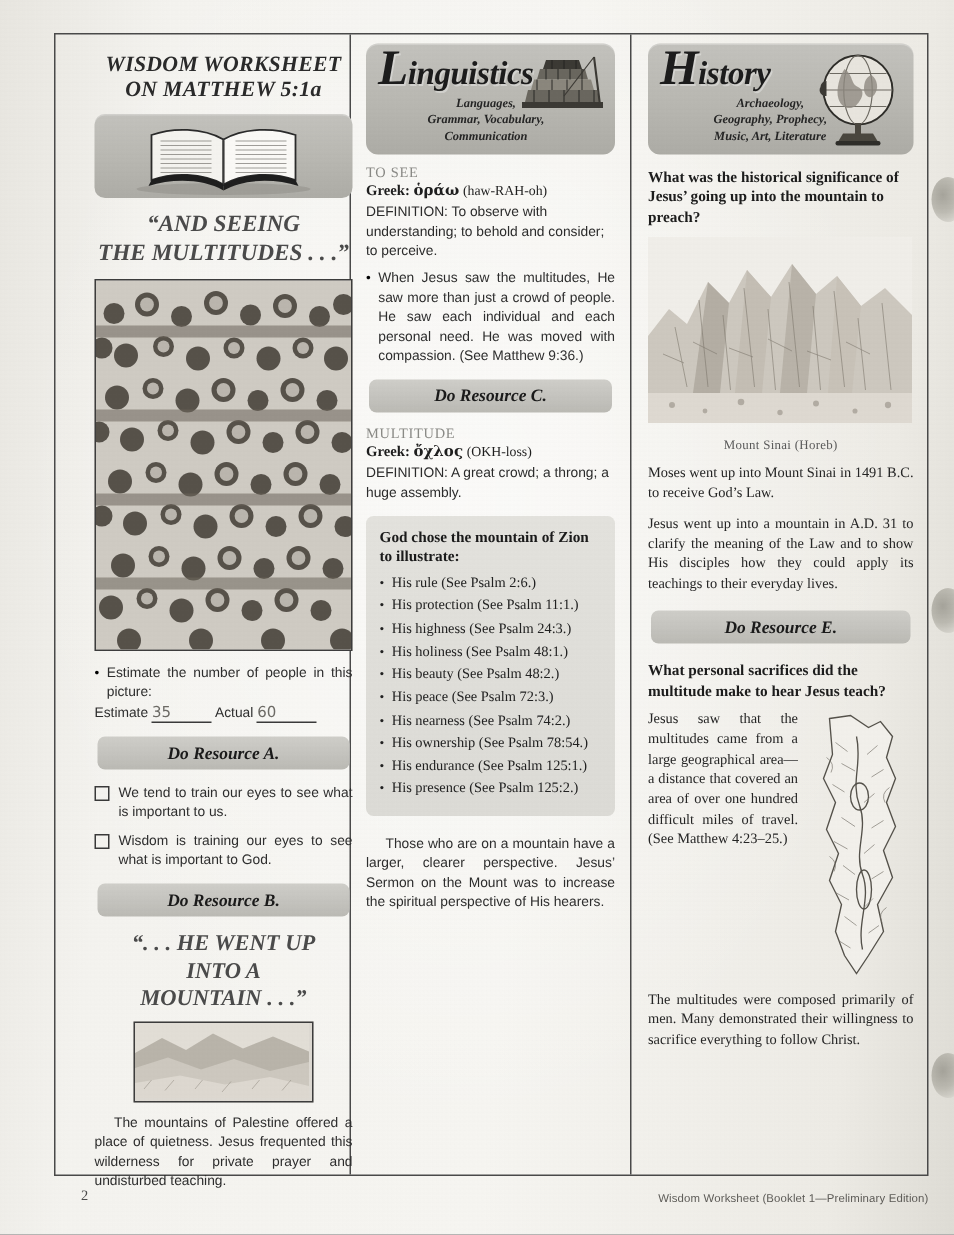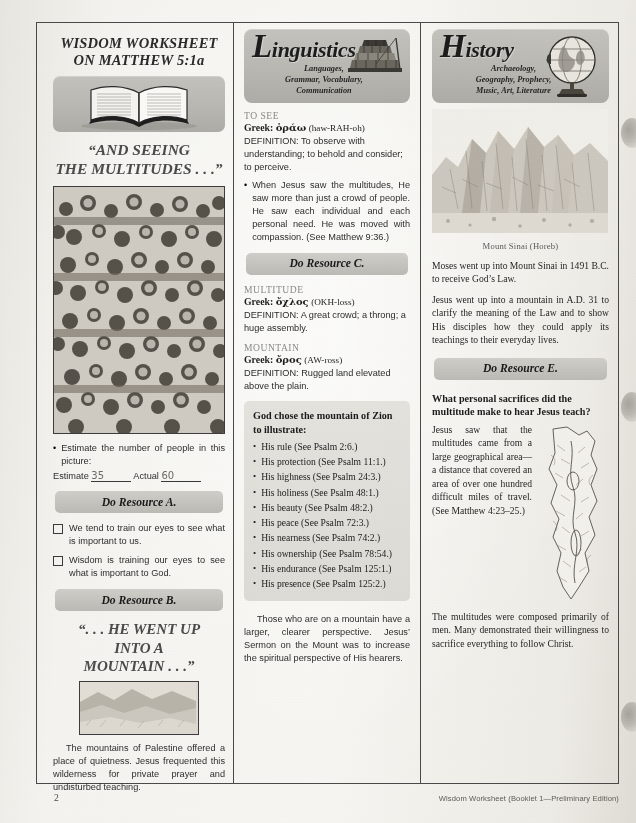--- a/index.html
+++ b/index.html
@@ -26,21 +26,21 @@
       repeating-linear-gradient(0deg, rgba(0,0,0,.018) 0px, rgba(0,0,0,0) 2px, rgba(0,0,0,.012) 3px),
       repeating-linear-gradient(90deg, rgba(0,0,0,.012) 0px, rgba(0,0,0,0) 3px);
   }
   .frame{
     position:absolute;left:36px;top:22px;width:583px;height:762px;
     border:1px solid #4a4a4a;box-sizing:border-box;
   }
   .vrule{position:absolute;top:0;bottom:0;width:1px;background:#4a4a4a;}
 
   .col{position:absolute;top:0;box-sizing:border-box;}
-  .col-left{left:4px;width:196px;padding:6px 12px 0 12px;}
+  .col-left{left:14px;width:196px;padding:6px 12px 0 12px;}
   .col-mid{left:197px;width:186px;padding:6px 10px 0 10px;}
   .col-right{left:384px;width:199px;padding:6px 11px 0 11px;}
 
   
   .wsTitle{
     font-family:"Liberation Serif",serif;
     font-weight:bold;font-style:italic;
     font-size:14.5px;line-height:1.18;text-align:center;
     color:#2b2b2b;letter-spacing:.2px;margin:6px 0 7px 0;
   }
@@ -400,29 +400,20 @@
       <div>
         <div class="gkTerm" style="margin-top:2px;">MULTITUDE</div>
         <div class="gkLine">
           <b>Greek:</b>
           <span class="gkGreek">ὄχλος</span>
           <span class="gkPron">(OKH-loss)</span>
         </div>
         <div class="gkDef">DEFINITION: A great crowd; a throng; a huge assembly.</div>
       </div>
 
-      <div>
-        <div class="gkTerm">MOUNTAIN</div>
-        <div class="gkLine">
-          <b>Greek:</b>
-          <span class="gkGreek">ὄρος</span>
-          <span class="gkPron">(AW-ross)</span>
-        </div>
-        <div class="gkDef">DEFINITION: Rugged land elevated above the plain.</div>
-      </div>
 
       <div class="zionBox">
         <div class="zionHead">God chose the mountain of Zion to illustrate:</div>
         <div class="zionList">
           <div class="bullet">
               <span class="dot">•</span>
               <span class="txt">His rule (See Psalm 2:6.)</span>
             </div>
           <div class="bullet">
               <span class="dot">•</span>
@@ -482,20 +473,21 @@
           <path d="M8 26 h46 M12 15 h38 M12 37 h38" stroke="#6e6b63" stroke-width=".8" fill="none"></path>
           <path d="M22 12 c6 4,4 10,9 12 c5 2,3 8,-1 12 c-4 4,-10 2,-12 -4 c-2 -6,1 -16,4 -20 Z" fill="#8e8a81" opacity=".8"></path>
           <path d="M40 16 c4 3,5 9,2 13 c-3 4,-7 1,-7 -4 c0 -5,2 -8,5 -9 Z" fill="#8e8a81" opacity=".8"></path>
           <path d="M6 24 a4 4 0 0 1 4 -4 l0 10 a4 4 0 0 1 -4 -6 Z" fill="#3c3a35"></path>
           <rect x="29" y="48" width="4" height="8" fill="#4a473f"></rect>
           <path d="M18 60 h26 l-3 -5 h-20 Z" fill="#4a473f"></path>
           <rect x="16" y="60" width="30" height="3" rx="1.4" fill="#2f2e2a"></rect>
         </svg>
       </div>
 
+      <div class="qHead" style="margin-top:9px;">What was the historical significance of Jesus’ going up into the mountain to preach?</div>
 
       <div style="margin-top:6px;">
         <svg width="176" height="124" viewBox="0 0 176 124" preserveAspectRatio="none">
           <rect width="176" height="124" fill="#f0eee9"></rect>
           <path d="M0 66 L14 48 L26 58 L40 30 L54 44 L66 22 L82 40 L96 18 L112 38 L126 26 L142 46 L158 34 L176 52 L176 104 L0 104 Z" fill="#cdc8bf"></path>
           <path d="M40 30 L54 44 L48 104 L30 104 Z" fill="#b4aea4"></path>
           <path d="M66 22 L82 40 L76 104 L58 104 Z" fill="#c4beb4"></path>
           <path d="M96 18 L112 38 L106 104 L88 104 Z" fill="#b9b3a9"></path>
           <path d="M126 26 L142 46 L136 104 L120 104 Z" fill="#c8c2b8"></path>
           <g stroke="#7c766c" stroke-width=".45" opacity=".85">

